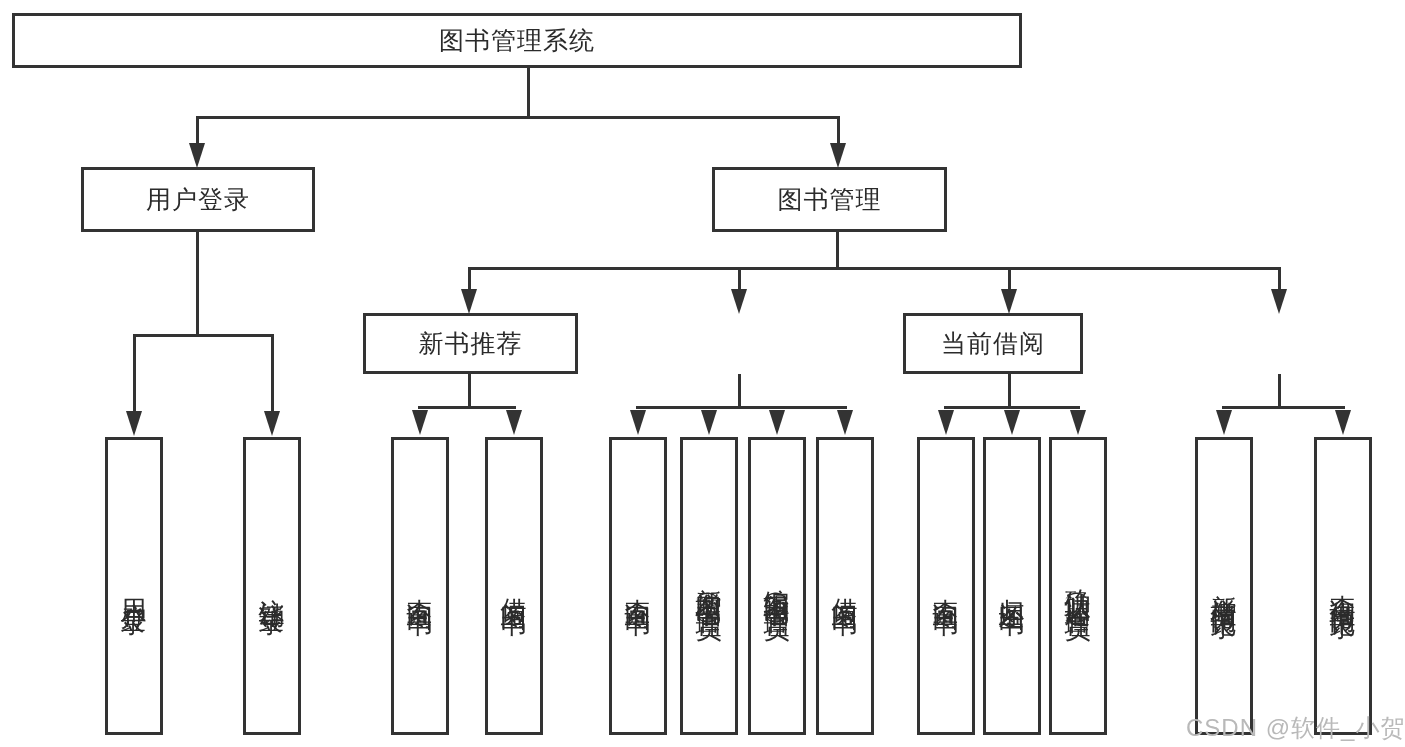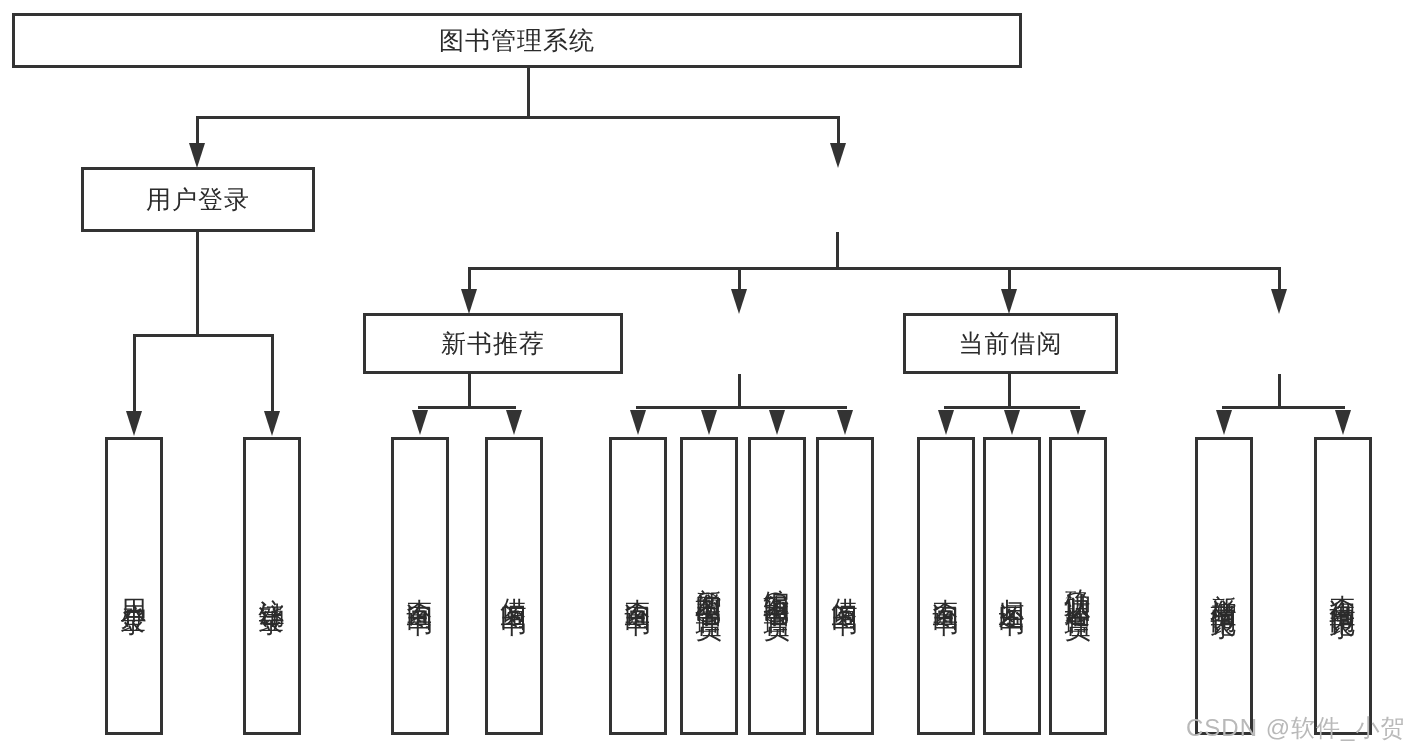--- a/index.html
+++ b/index.html
@@ -77,43 +77,46 @@
 
   <div class="h" style="left:196px;top:116px;width:644px;"></div>
   <div class="v" style="left:196px;top:119px;height:28px;"></div>
   <div class="head" style="left:189px;top:143px;"></div>
   <div class="v" style="left:837px;top:119px;height:28px;"></div>
   <div class="head" style="left:830px;top:143px;"></div>
 
   <div class="node" style="left:81px;top:167px;width:234px;height:65px;">
     <span>用户登录</span>
   </div>
+  <div class="node" style="left:712px;top:167px;width:235px;height:65px;">
+    <span>图书管理</span>
+  </div>
 
   <div class="v" style="left:196px;top:232px;height:104px;"></div>
   <div class="h" style="left:133px;top:334px;width:141px;"></div>
   <div class="v" style="left:133px;top:337px;height:76px;"></div>
   <div class="head" style="left:126px;top:411px;"></div>
   <div class="v" style="left:271px;top:337px;height:76px;"></div>
   <div class="head" style="left:264px;top:411px;"></div>
 
   <div class="v" style="left:836px;top:232px;height:37px;"></div>
   <div class="h" style="left:468px;top:267px;width:813px;"></div>
   <div class="v" style="left:468px;top:270px;height:22px;"></div>
   <div class="head" style="left:461px;top:289px;"></div>
   <div class="v" style="left:738px;top:270px;height:22px;"></div>
   <div class="head" style="left:731px;top:289px;"></div>
   <div class="v" style="left:1008px;top:270px;height:22px;"></div>
   <div class="head" style="left:1001px;top:289px;"></div>
   <div class="v" style="left:1278px;top:270px;height:22px;"></div>
   <div class="head" style="left:1271px;top:289px;"></div>
 
-  <div class="node" style="left:363px;top:313px;width:260px;height:61px;">
+  <div class="node" style="left:363px;top:313px;width:215px;height:61px;">
     <span>新书推荐</span>
   </div>
-  <div class="node" style="left:903px;top:313px;width:215px;height:61px;text-align:center;">
+  <div class="node" style="left:903px;top:313px;width:180px;height:61px;text-align:center;">
     <span>当前借阅</span>
   </div>
 
   <div class="v" style="left:468px;top:374px;height:34px;"></div>
   <div class="h" style="left:418px;top:406px;width:98px;"></div>
   <div class="head" style="left:412px;top:410px;"></div>
   <div class="head" style="left:506px;top:410px;"></div>
 
   <div class="v" style="left:738px;top:374px;height:34px;"></div>
   <div class="h" style="left:636px;top:406px;width:211px;"></div>

